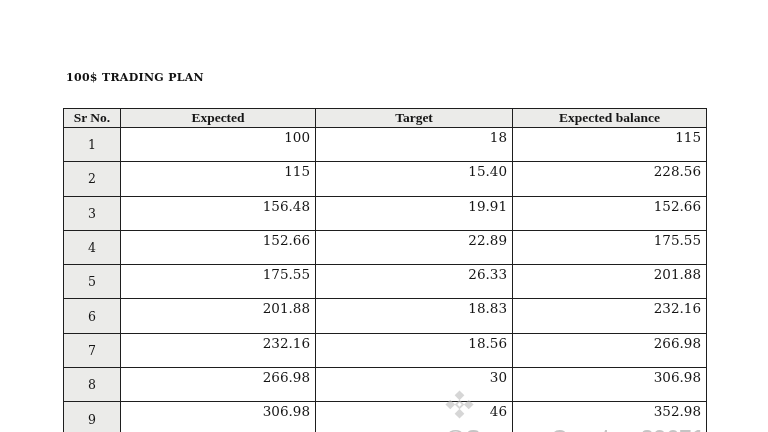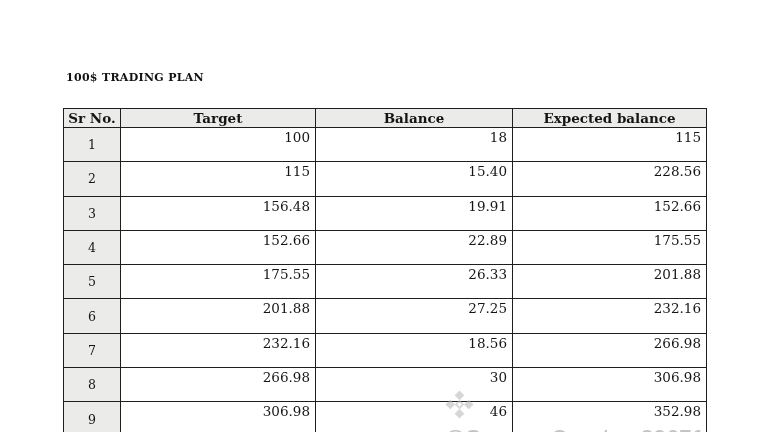--- a/index.html
+++ b/index.html
@@ -28,21 +28,21 @@
     top: 108px;
     width: 643px;
     border-collapse: collapse;
     table-layout: fixed;
   }
   .plan-table th, .plan-table td {
     border: 1.5px solid #1e1e1e;
     overflow: hidden;
     white-space: nowrap;
   }
-  .plan-table thead tr { height: 19px; }
+  .plan-table thead tr { height: 19px; font-family: Liberation Serif, serif; }
   .plan-table tbody tr { height: 34.3px; }
   .plan-table th {
     background: #ebebe9;
     font-size: 13.5px;
     font-weight: bold;
     text-align: center;
     padding: 0;
     vertical-align: middle;
   }
   .plan-table td.sr {
@@ -91,22 +91,22 @@
   <table class="plan-table">
     <colgroup>
       <col style="width:57px">
       <col style="width:195px">
       <col style="width:197px">
       <col style="width:194px">
     </colgroup>
     <thead>
       <tr>
         <th>Sr No.</th>
+        <th>Expected</th>
         <th>Target</th>
-        <th>Balance</th>
         <th>Expected balance</th>
       </tr>
     </thead>
     <tbody>
       <tr>
         <td class="sr">1</td>
         <td class="val">100</td>
         <td class="val">18</td>
         <td class="val">115</td>
       </tr>
@@ -130,21 +130,21 @@
       </tr>
       <tr>
         <td class="sr">5</td>
         <td class="val">175.55</td>
         <td class="val">26.33</td>
         <td class="val">201.88</td>
       </tr>
       <tr>
         <td class="sr">6</td>
         <td class="val">201.88</td>
-        <td class="val">27.25</td>
+        <td class="val">18.83</td>
         <td class="val">232.16</td>
       </tr>
       <tr>
         <td class="sr">7</td>
         <td class="val">232.16</td>
         <td class="val">18.56</td>
         <td class="val">266.98</td>
       </tr>
       <tr>
         <td class="sr">8</td>

